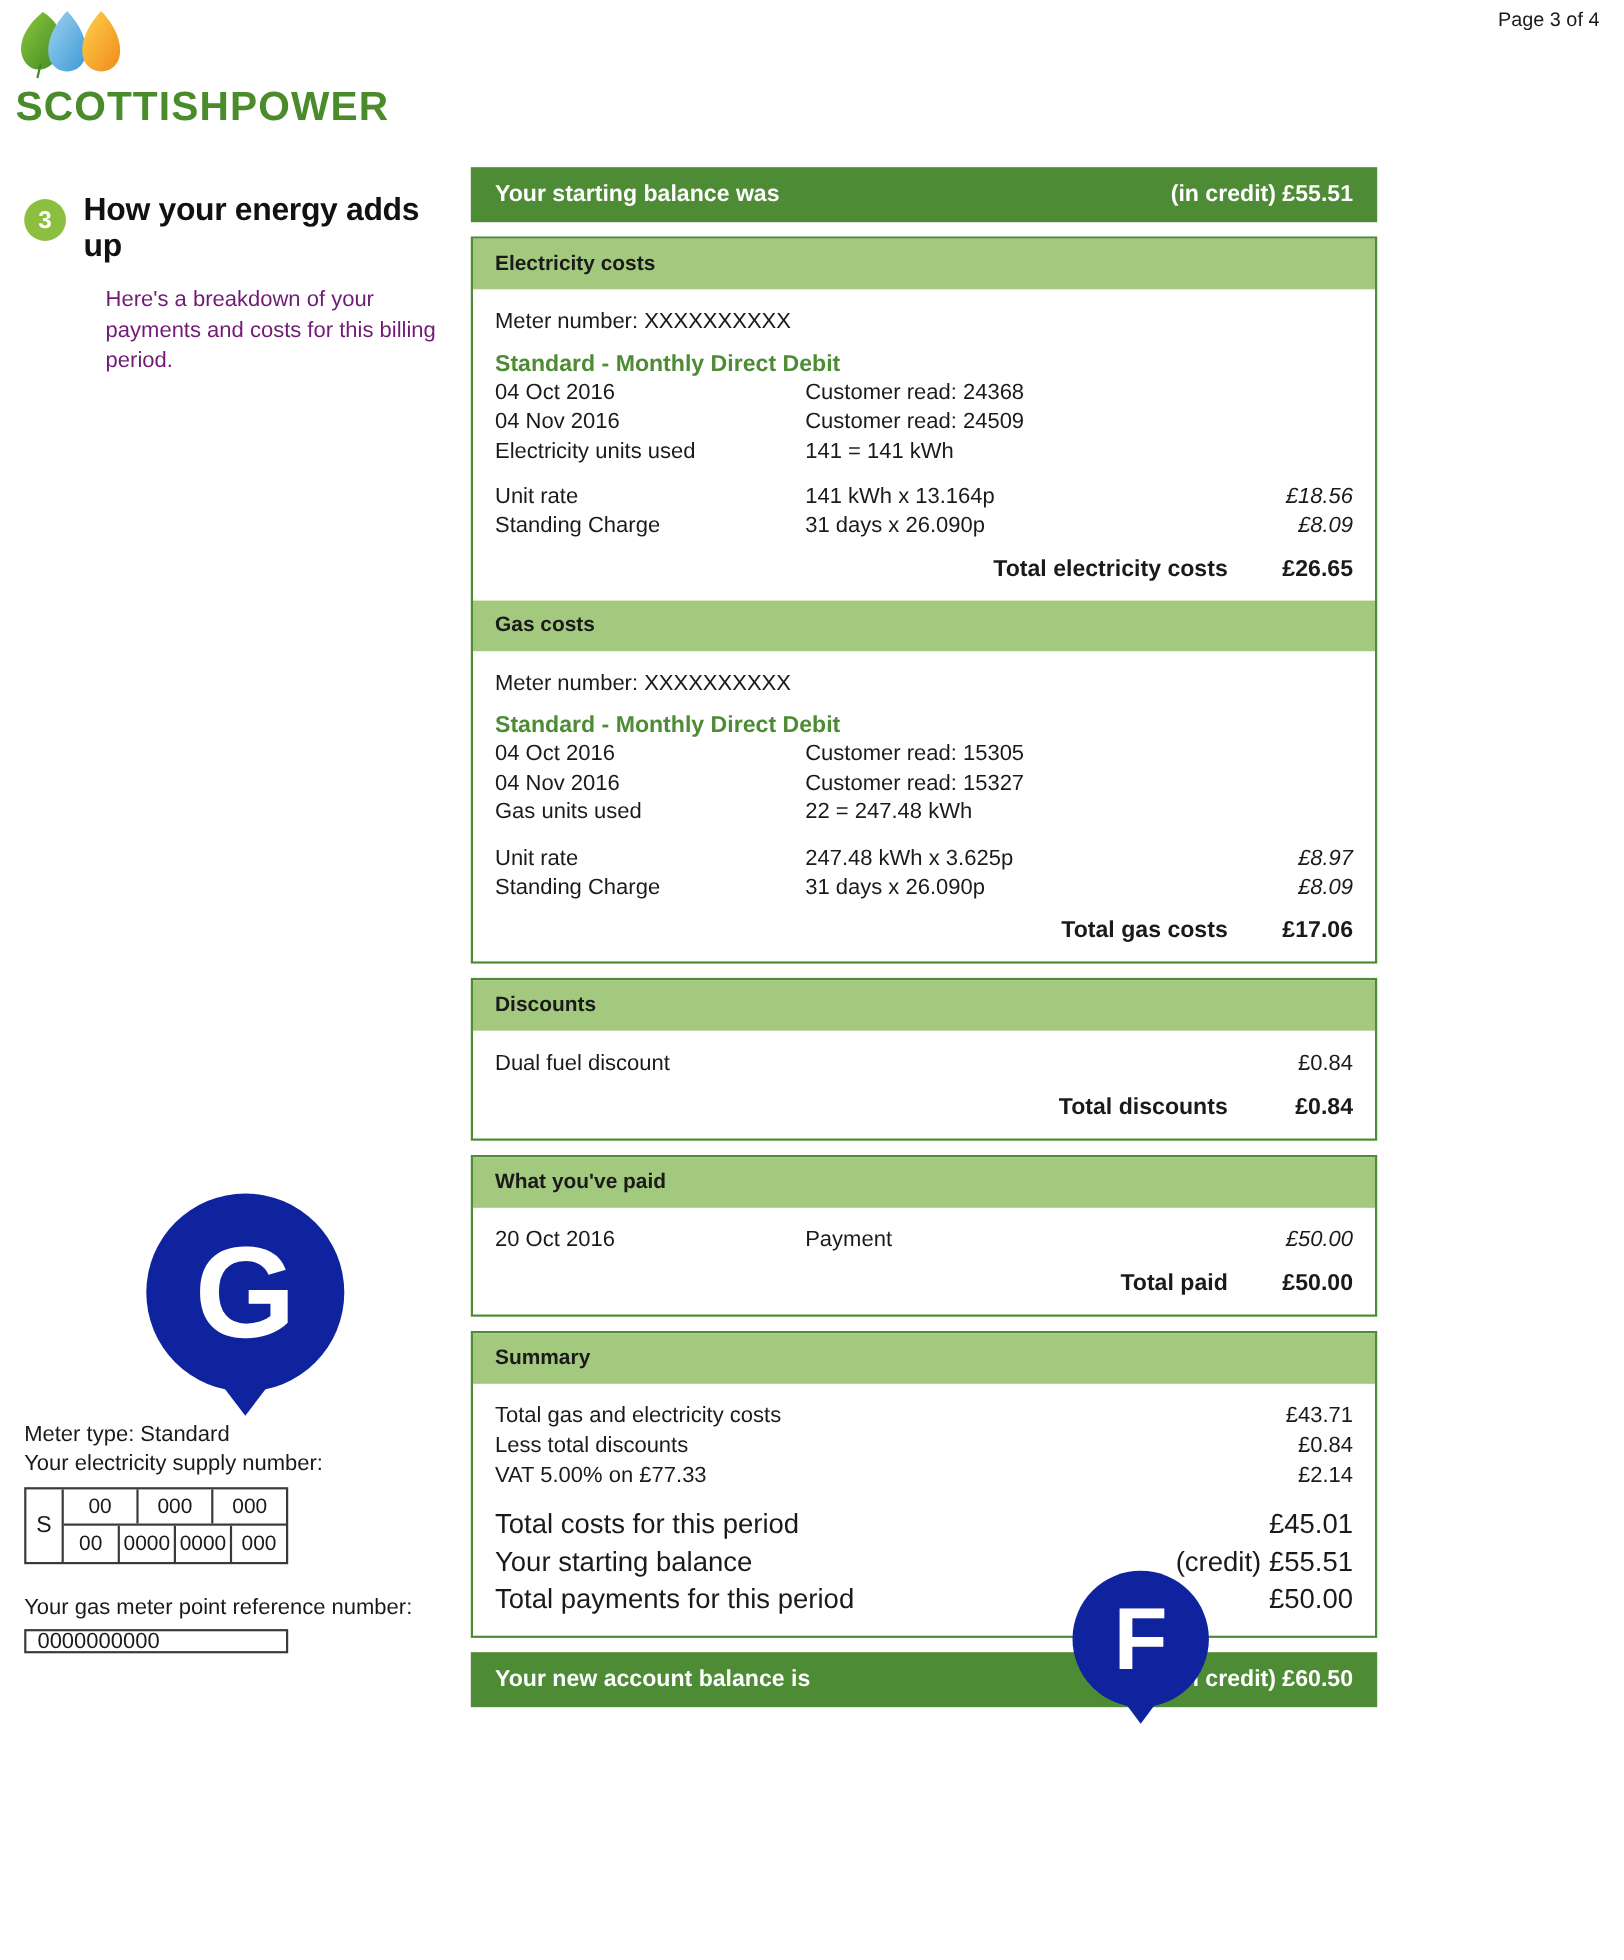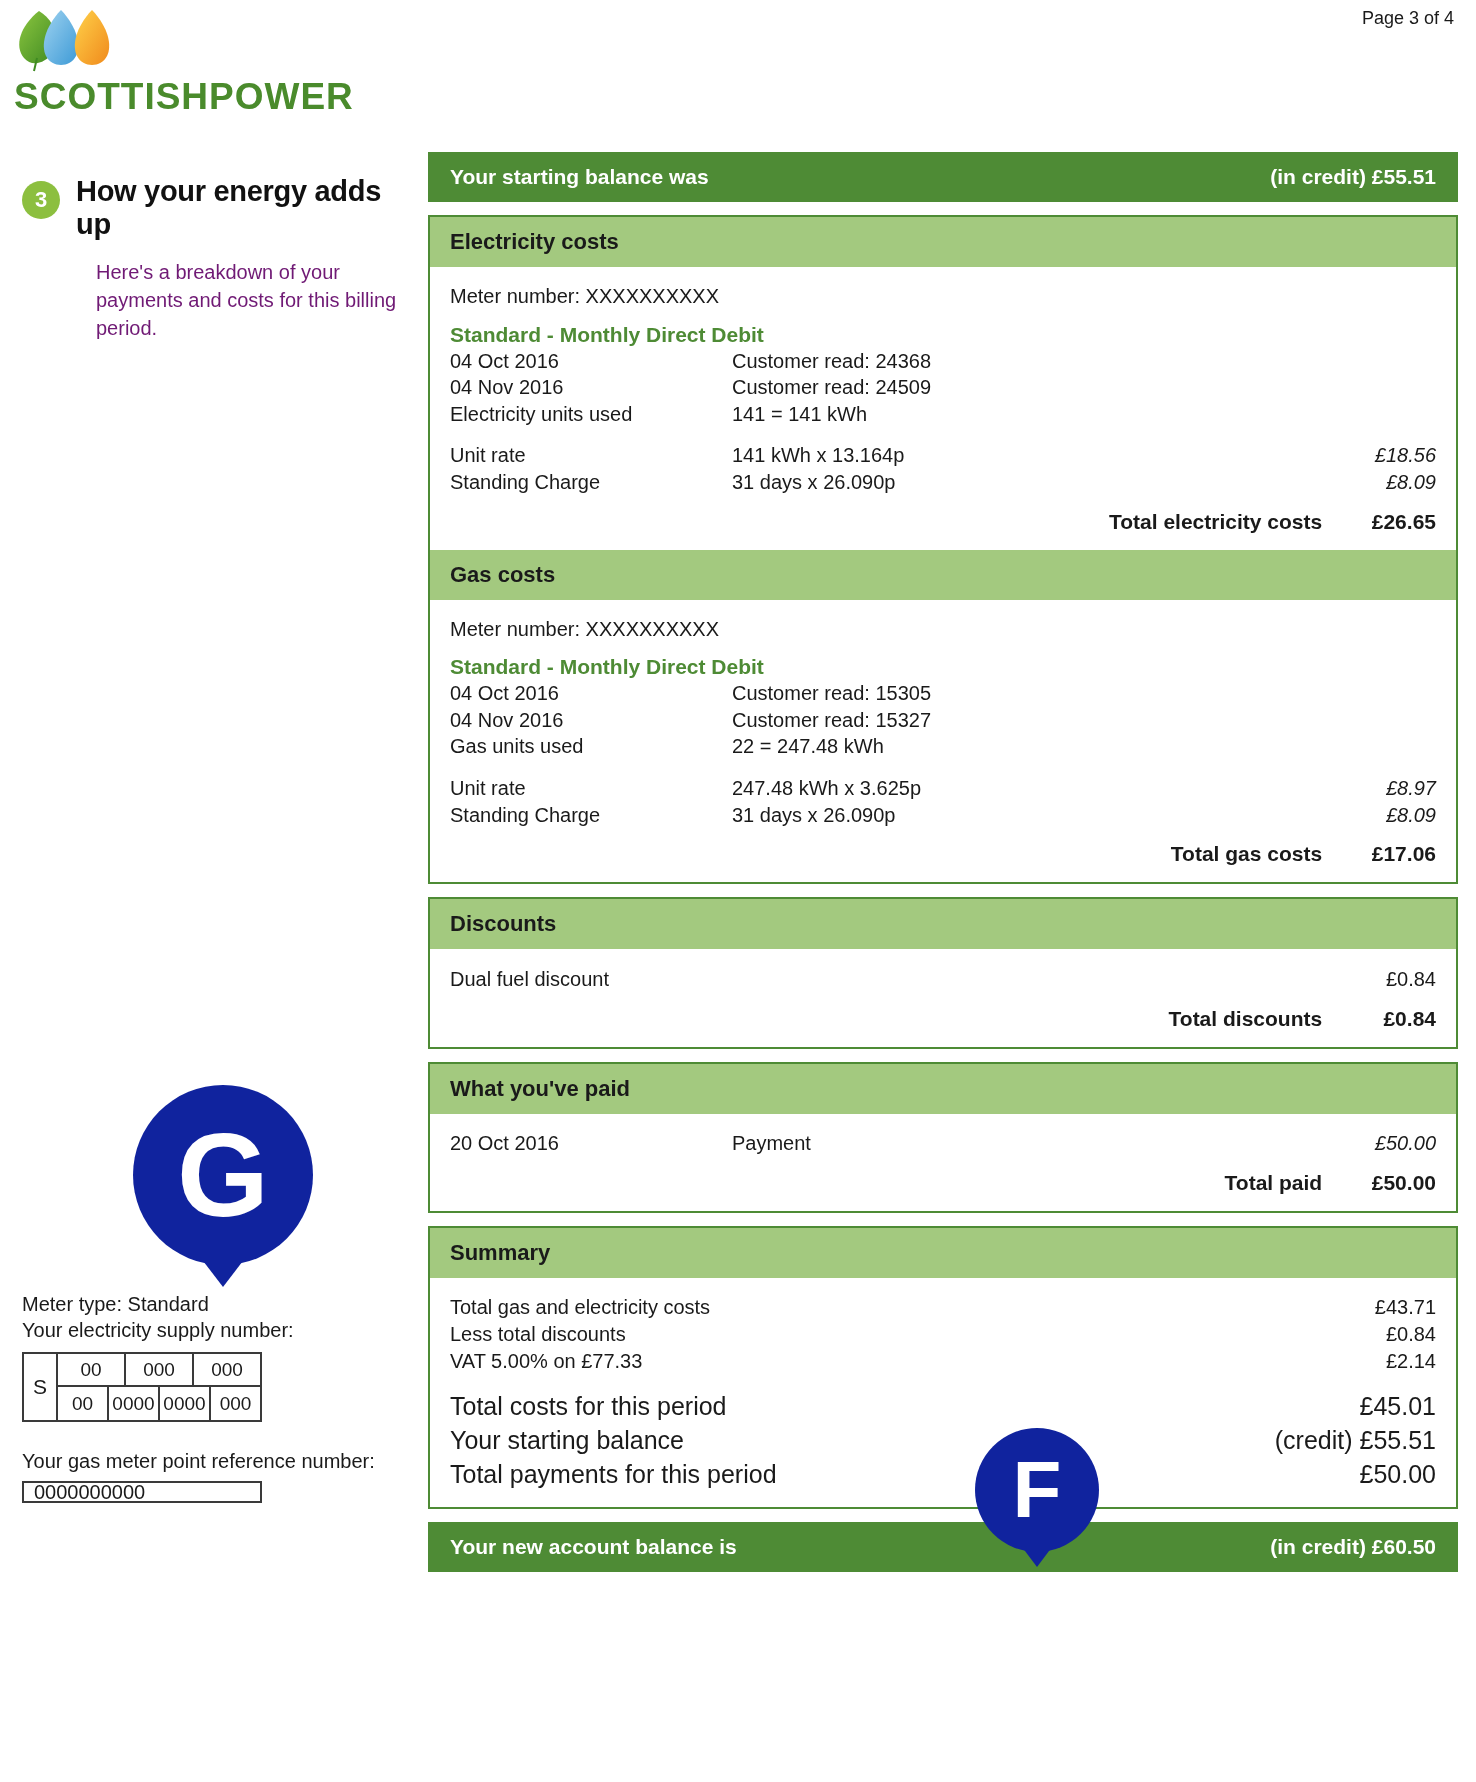--- a/index.html
+++ b/index.html
@@ -152,41 +152,41 @@
     display: flex; align-items: center;
     padding-left: 10px;
     font-size: 20px;
   }
 
   
   .right-col {
     position: absolute;
     left: 428px;
     top: 152px;
-    width: 1030px;
+    width: 824px;
   }
   .bar-dark {
     background: #4e8b35;
     color: #ffffff;
     font-size: 21px;
     font-weight: bold;
     padding: 13px 22px;
     display: flex;
     justify-content: space-between;
     align-items: center;
   }
   .block {
     border: 2px solid #4e8b35;
     margin-top: 13px;
     background: #ffffff;
   }
   .block-head {
     background: #a3c97f;
     color: #1a1a1a;
-    font-size: 22px;
+    font-size: 19px;
     font-weight: bold;
     padding: 12px 20px;
   }
   .block-body { padding: 16px 20px 16px 20px; }
 
   .txt { font-size: 20px; line-height: 1.33; color: #1a1a1a; }
   .tariff {
     color: #4e8b35;
     font-weight: bold;
     font-size: 21px;

